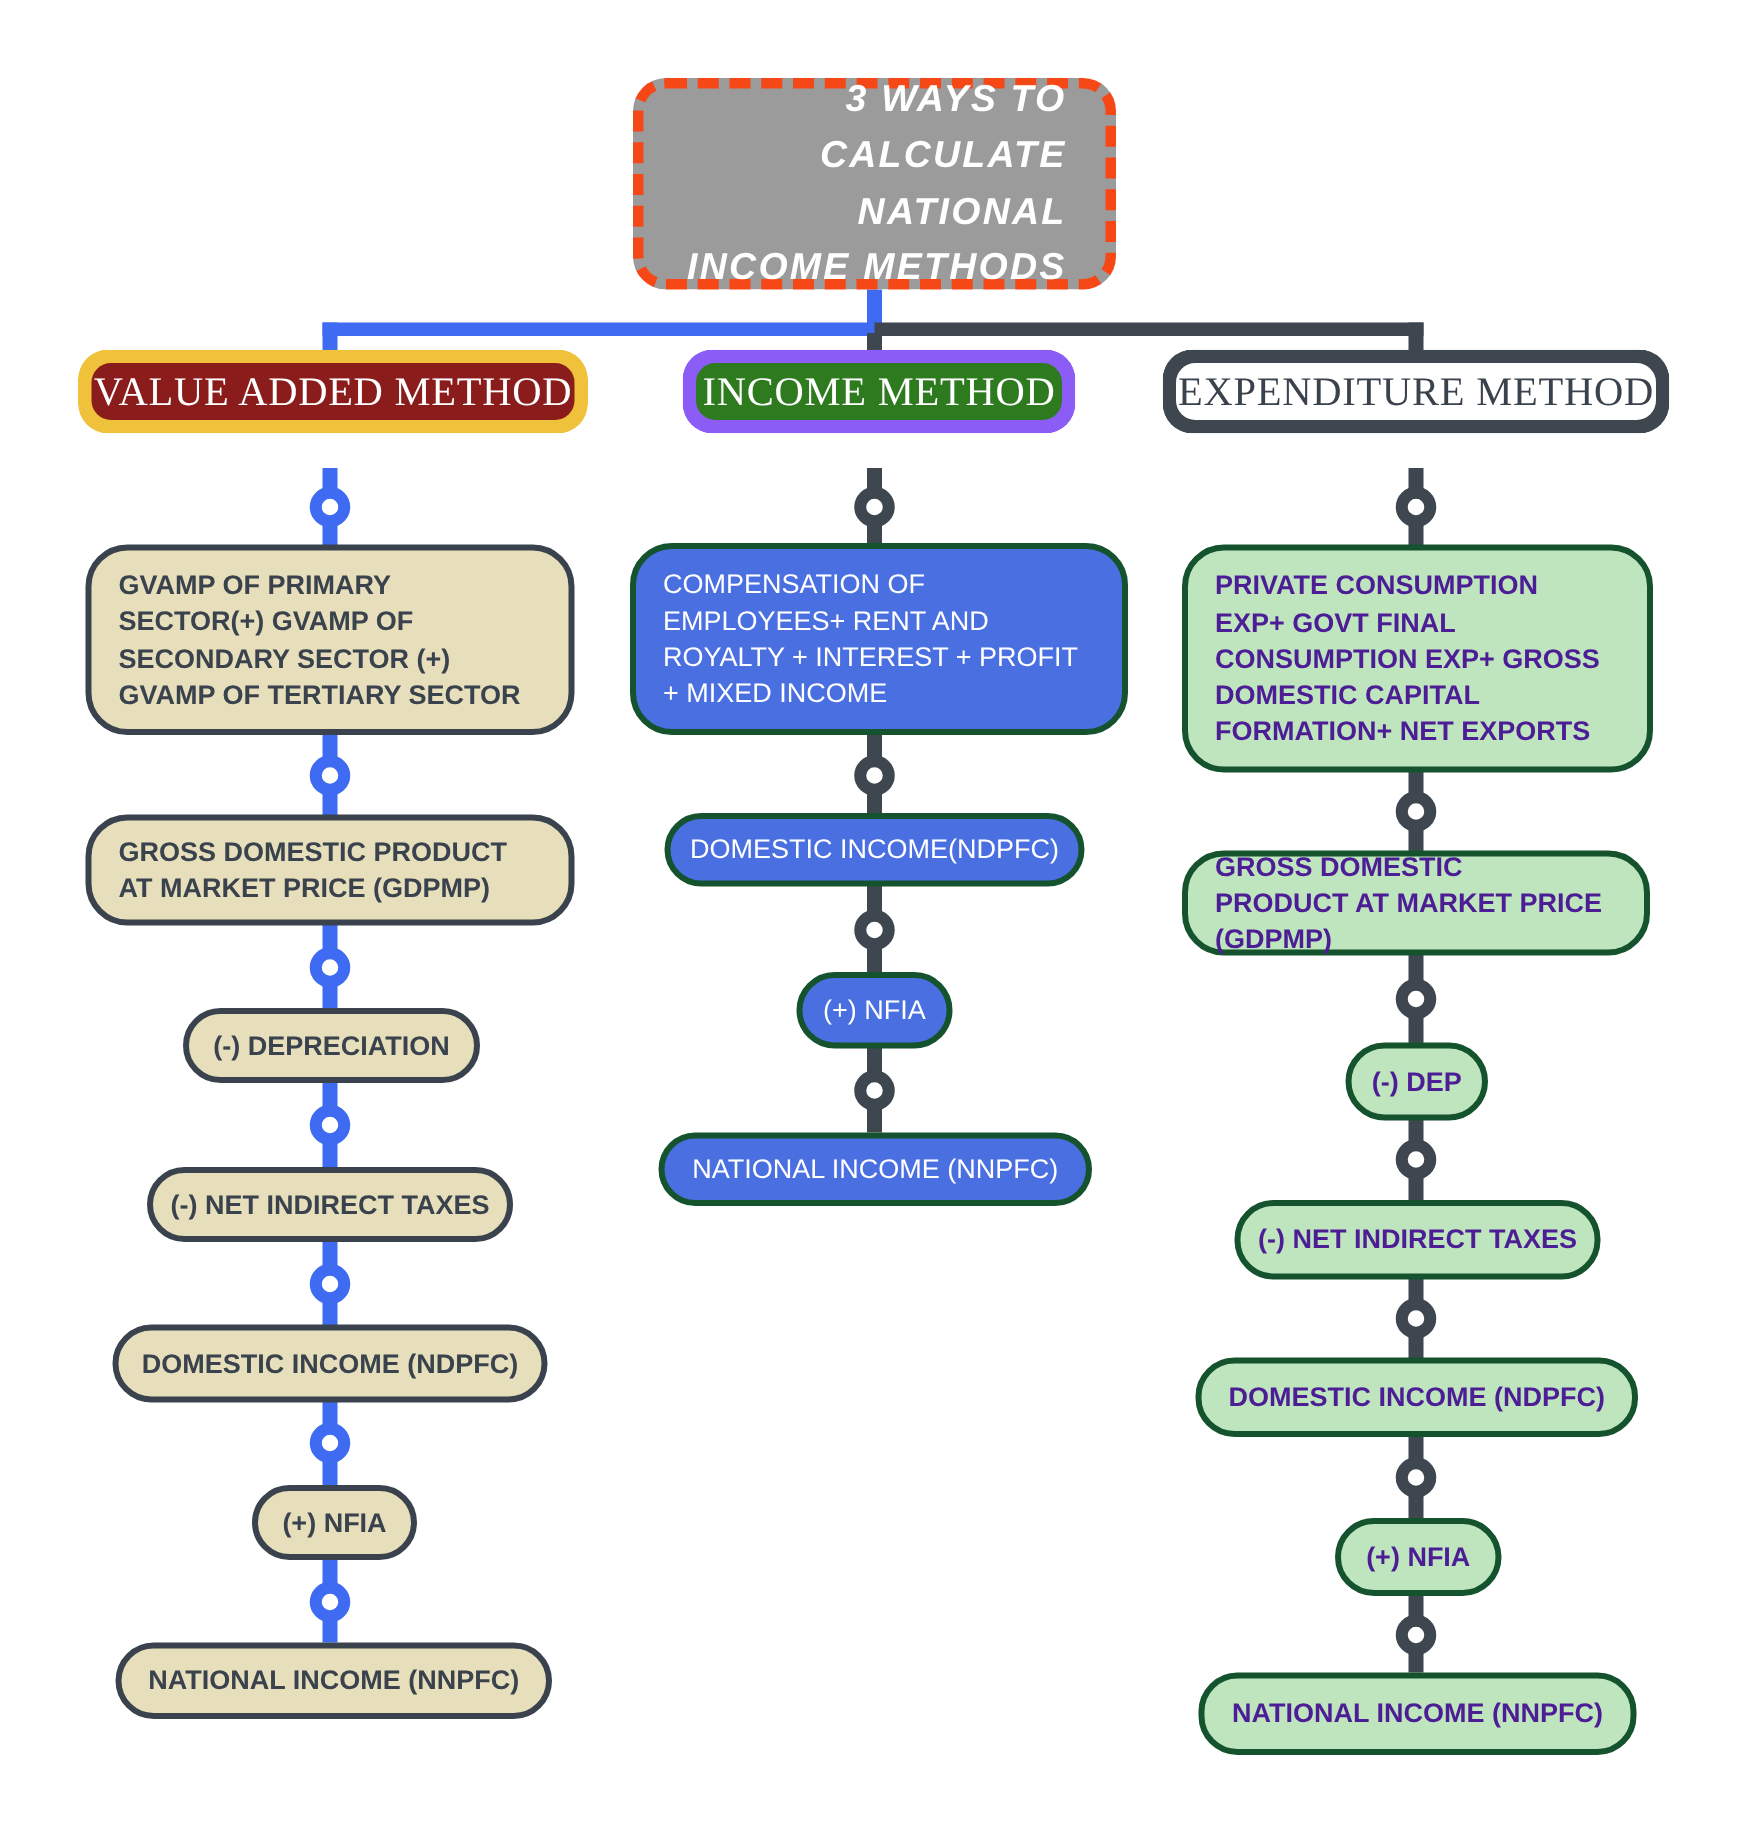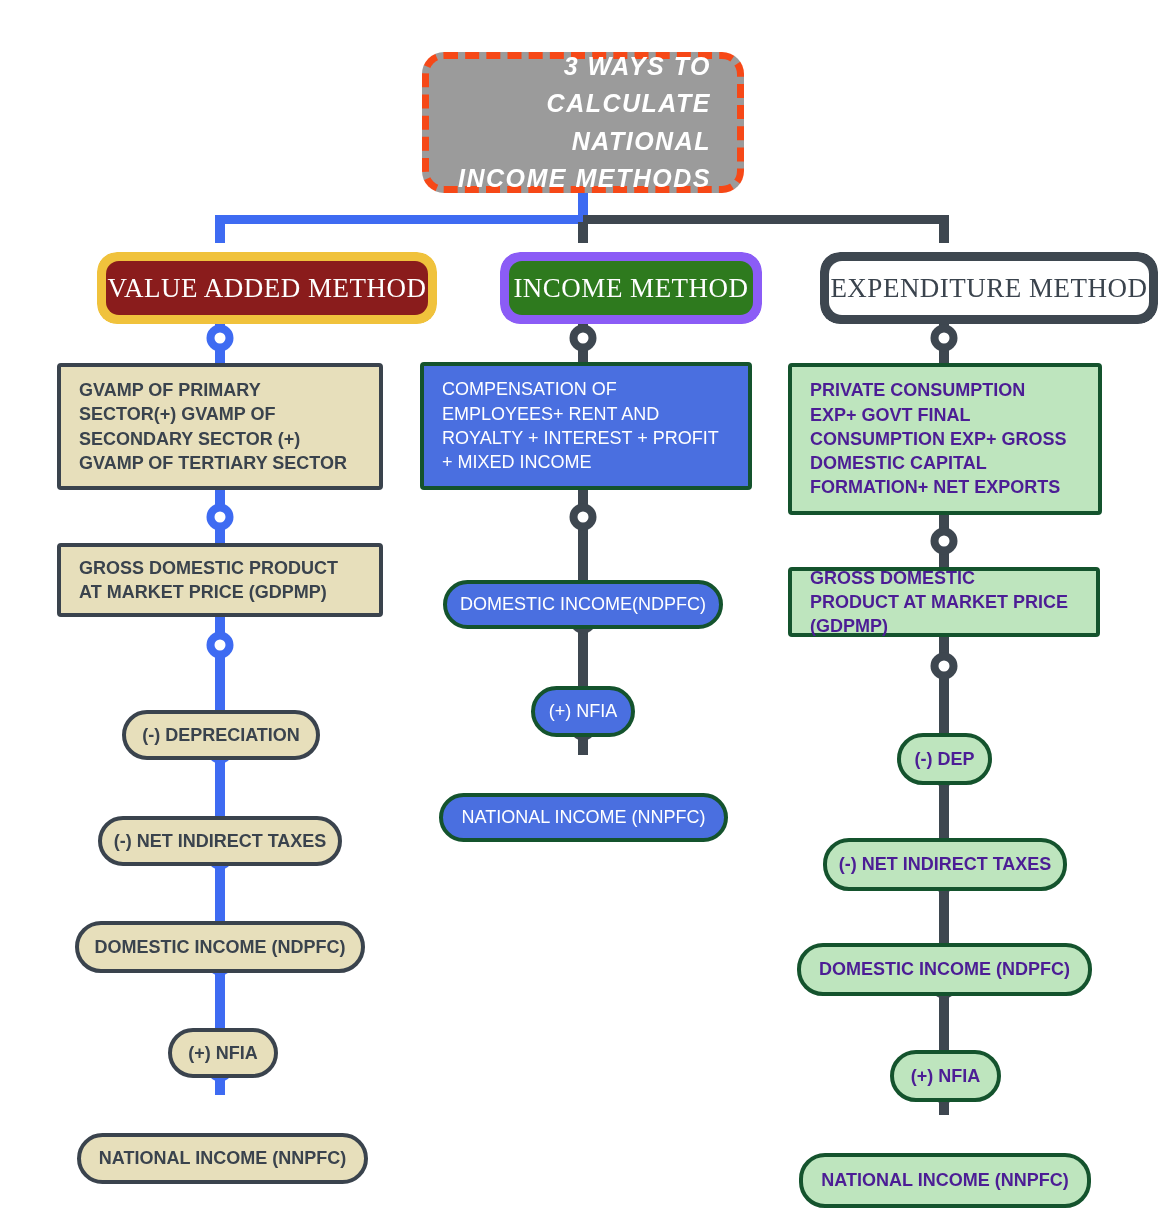--- a/index.html
+++ b/index.html
@@ -16,39 +16,39 @@
     background:#ffffff;box-sizing:border-box;transform:translate(-50%,-50%);}
   .node.blue{border:8px solid #3E6BF2;}
   .node.dark{border:8px solid #3E4750;}
   
   .title-box{position:absolute;left:422px;top:52px;width:322px;height:141px;z-index:3;
     background:#9B9B9B;border:7px dashed #F64817;border-radius:22px;box-sizing:border-box;
     display:flex;align-items:center;justify-content:center;text-align:right;
     color:#ffffff;font-style:italic;font-weight:bold;font-size:25px;line-height:1.5;
     letter-spacing:1.5px;padding:0 26px;}
   
-  .scallop{position:absolute;z-index:3;top:252px;height:72px;box-sizing:border-box;
+  .scallop{position:absolute;z-index:3;top:233px;height:56px;box-sizing:border-box;
     padding:9px;border-radius:20px;
     -webkit-mask:linear-gradient(#000 0 0) content-box,
       radial-gradient(circle,#000 97%,transparent 100%) 0 0/15px 15px round;
     mask:linear-gradient(#000 0 0) content-box,
-      radial-gradient(circle,#000 97%,transparent 100%) 0 0/15px 15px round;margin-left:45px;}
+      radial-gradient(circle,#000 97%,transparent 100%) 0 0/15px 15px round;}
   .scallop.gold{background:#F0C23C;}
   .scallop.teal{background:#8b5cf6;}
   .scallop.slate{background:#3E4750;}
   .scallop-inner{height:100%;border-radius:13px;display:flex;align-items:center;justify-content:center;
     font-family:"Liberation Serif", serif;font-size:27px;letter-spacing:.5px;white-space:nowrap;}
   .scallop-inner.maroon{background:#8A1C1C;color:#ffffff;}
   .scallop-inner.green{background:#2E7A1E;color:#ffffff;}
   .scallop-inner.orchid{background:#ffffff;color:#3A434D;}
   
   .box{position:absolute;z-index:3;box-sizing:border-box;display:flex;align-items:center;
     font-size:18px;line-height:1.35;border-radius:26px;}
-  .box.ctr{justify-content:center;text-align:center;padding:0 10px;margin-top:38px;}
-  .box.lft{text-align:left;padding:10px 28px 10px 18px;border-radius:4px;}
+  .box.ctr{justify-content:center;text-align:center;padding:0 10px;}
+  .box.lft{text-align:left;padding:10px 28px 10px 18px;border-radius:28px;}
   .box.tan{background:#E7DFBB;border:4px solid #3A434D;color:#3A434D;font-weight:bold;}
   .box.blu{background:#4A6FE0;border:4px solid #14532d;color:#ffffff;font-weight:normal;}
   .box.grn{background:#BEE5BE;border:4px solid #14532d;color:#4c1d95;font-weight:bold;}
 </style>
 </head>
 <body>
 
 <div id="canvas">
 
   <div class="line blue" style="left:578px;top:193px;width:10px;height:31px"></div>

